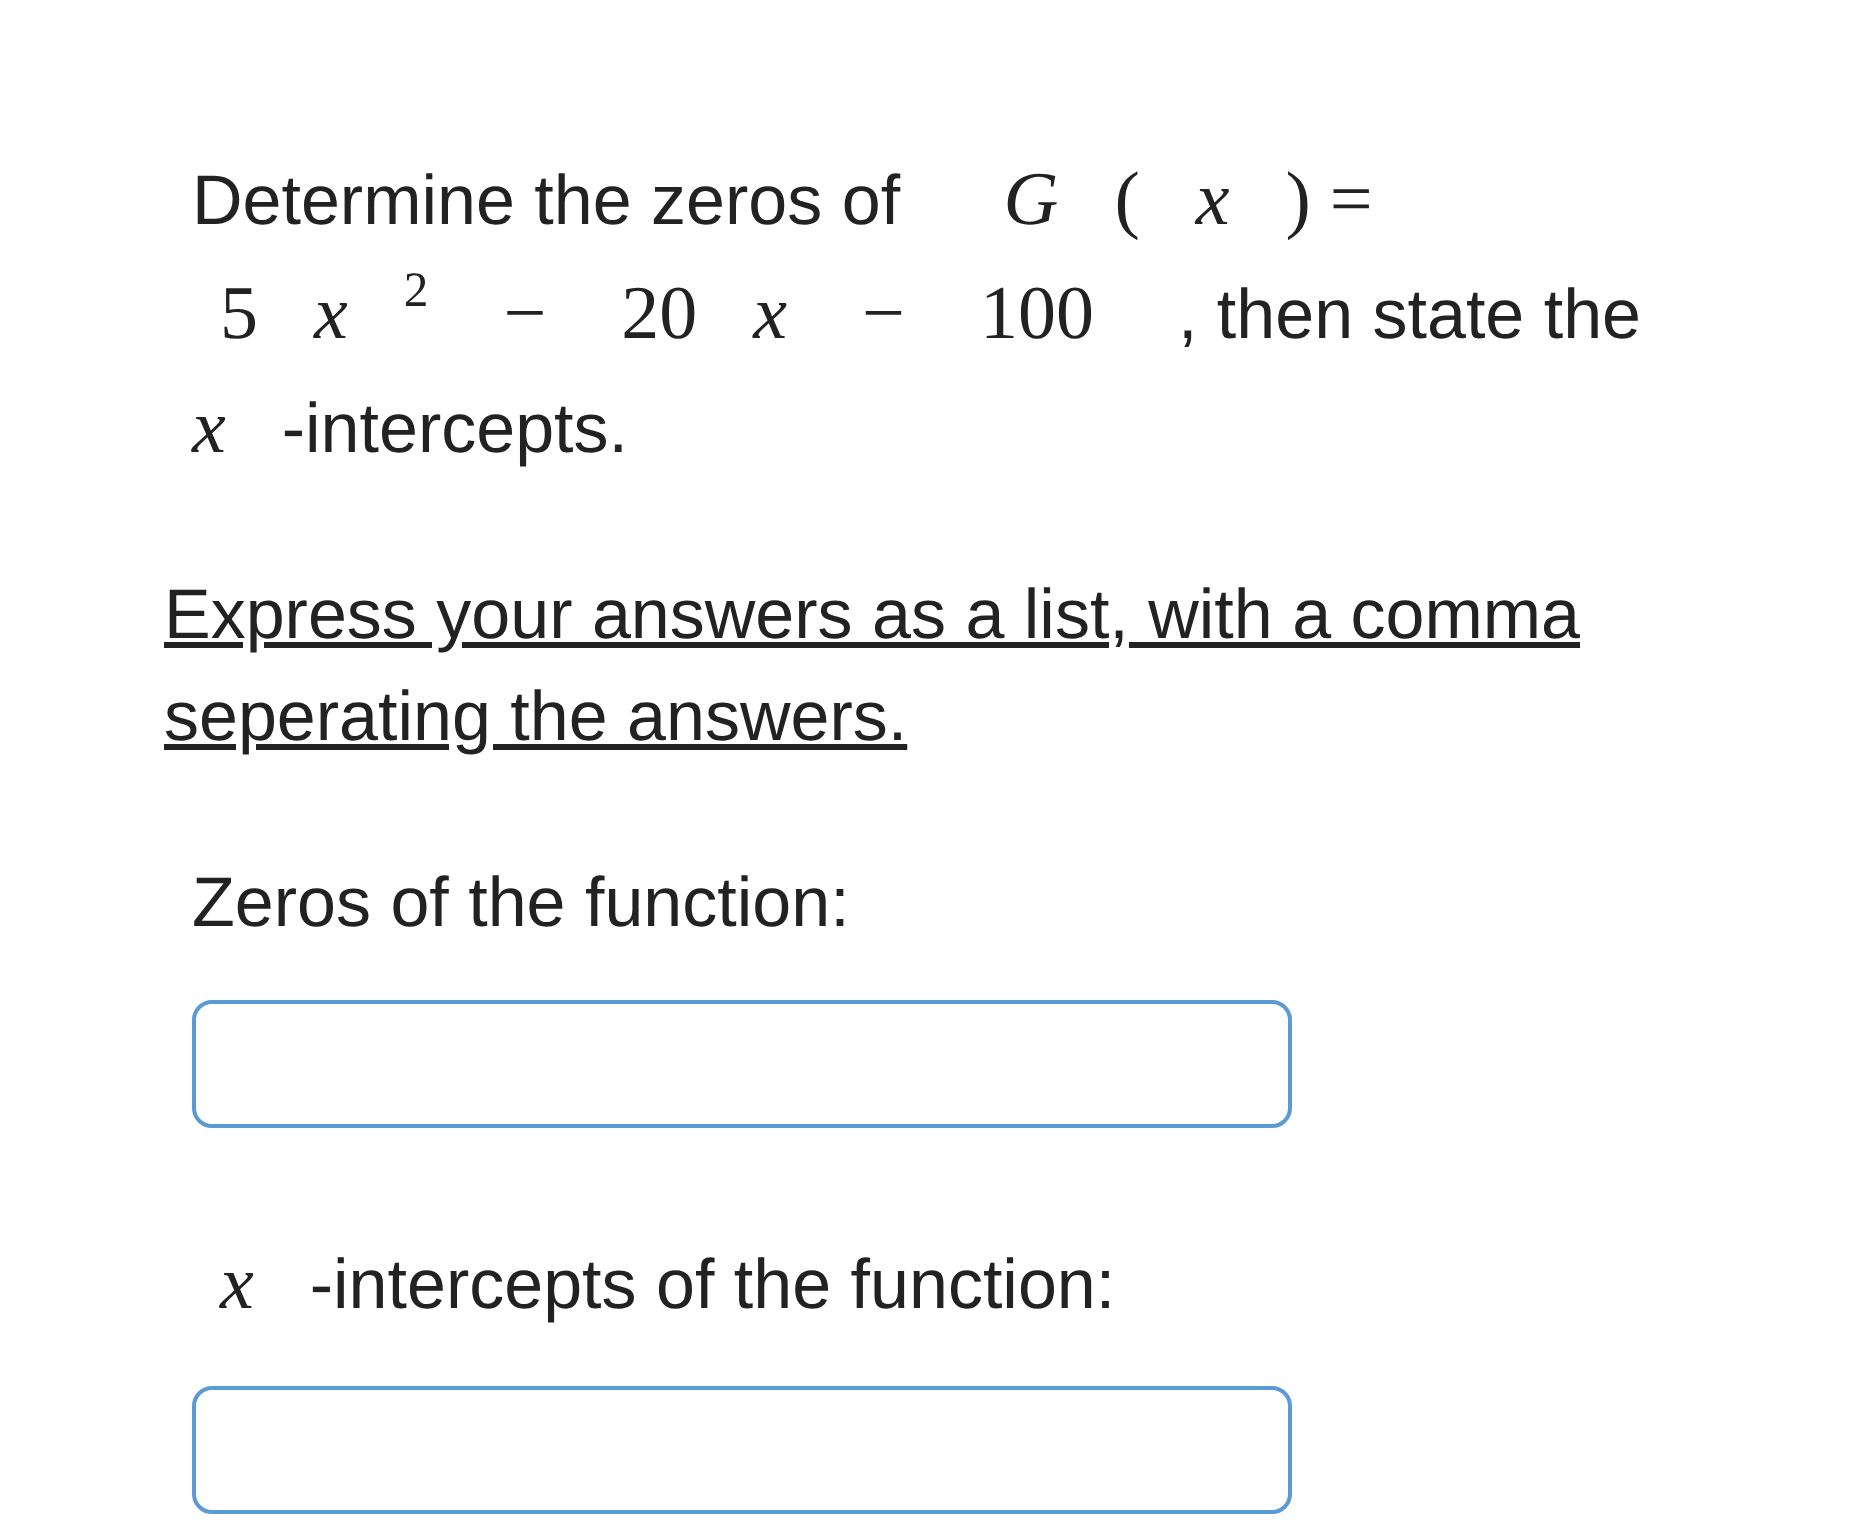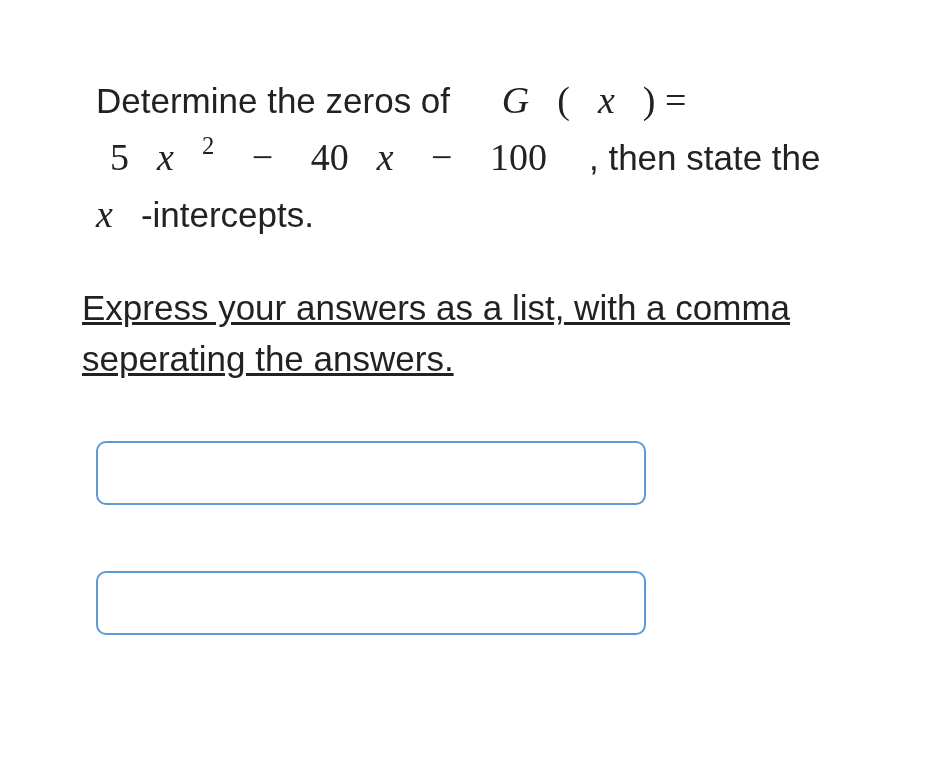--- a/index.html
+++ b/index.html
@@ -63,24 +63,28 @@
       position: relative;
       top: -2px;
     }
   </style>
 </head>
 <body>
 
 <div class="problem-text">
   <span>Determine the zeros of </span><span class="math"><span class="math-italic">G</span><span>(</span><span class="math-italic">x</span><span>) =</span></span>
   <br>
-  <span class="math"><span>5</span><span class="math-italic">x</span><span class="sup">2</span><span> − </span><span>40</span><span class="math-italic">x</span><span> − </span><span>100</span></span><span>, then state the </span><span class="math-italic" style="font-family:'Times New Roman',serif;font-size:38px;">x</span><span>-intercepts.</span>
+  <span class="math"><span>5</span><span class="math-italic">x</span><span class="sup">2</span><span> − </span><span>20</span><span class="math-italic">x</span><span> − </span><span>100</span></span><span>, then state the </span><span class="math-italic" style="font-family:'Times New Roman',serif;font-size:38px;">x</span><span>-intercepts.</span>
 </div>
 
 <div class="instruction-text">Express your answers as a list, with a comma seperating the answers.</div>
 
 <div class="field-group">
+  <div class="field-label">Zeros of the function:</div>
   <input type="text" class="answer-input" value="" style="">
 </div>
 
 <div class="field-group">
+  <div class="field-label">
+    <span class="math-italic">x</span><span>-intercepts of the function:</span>
+  </div>
   <input type="text" class="answer-input" value="" style="">
 </div>
 
 </body></html>

